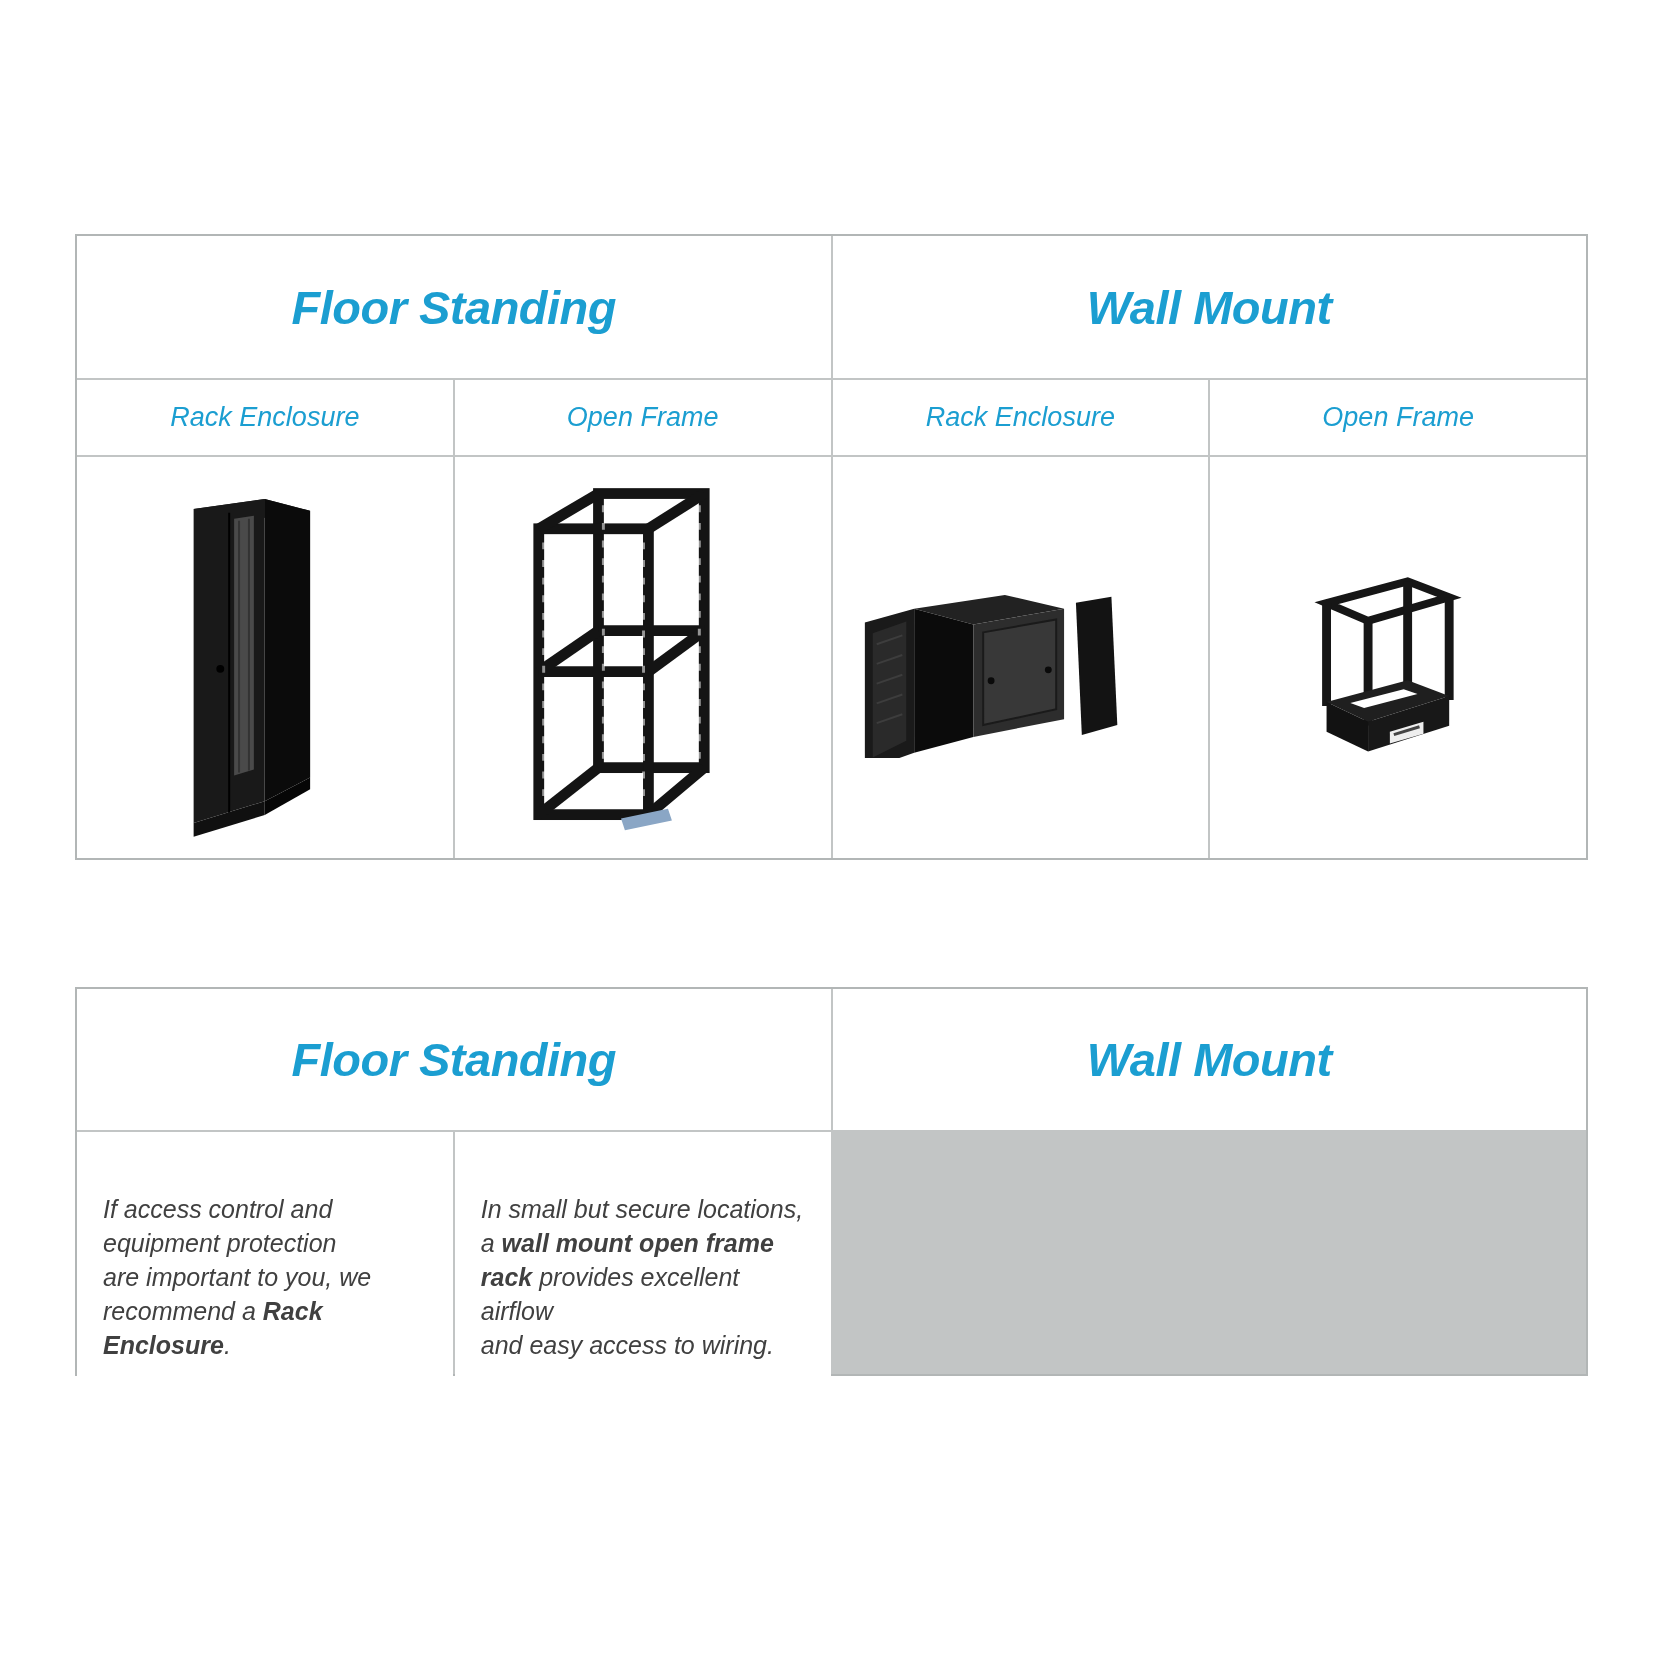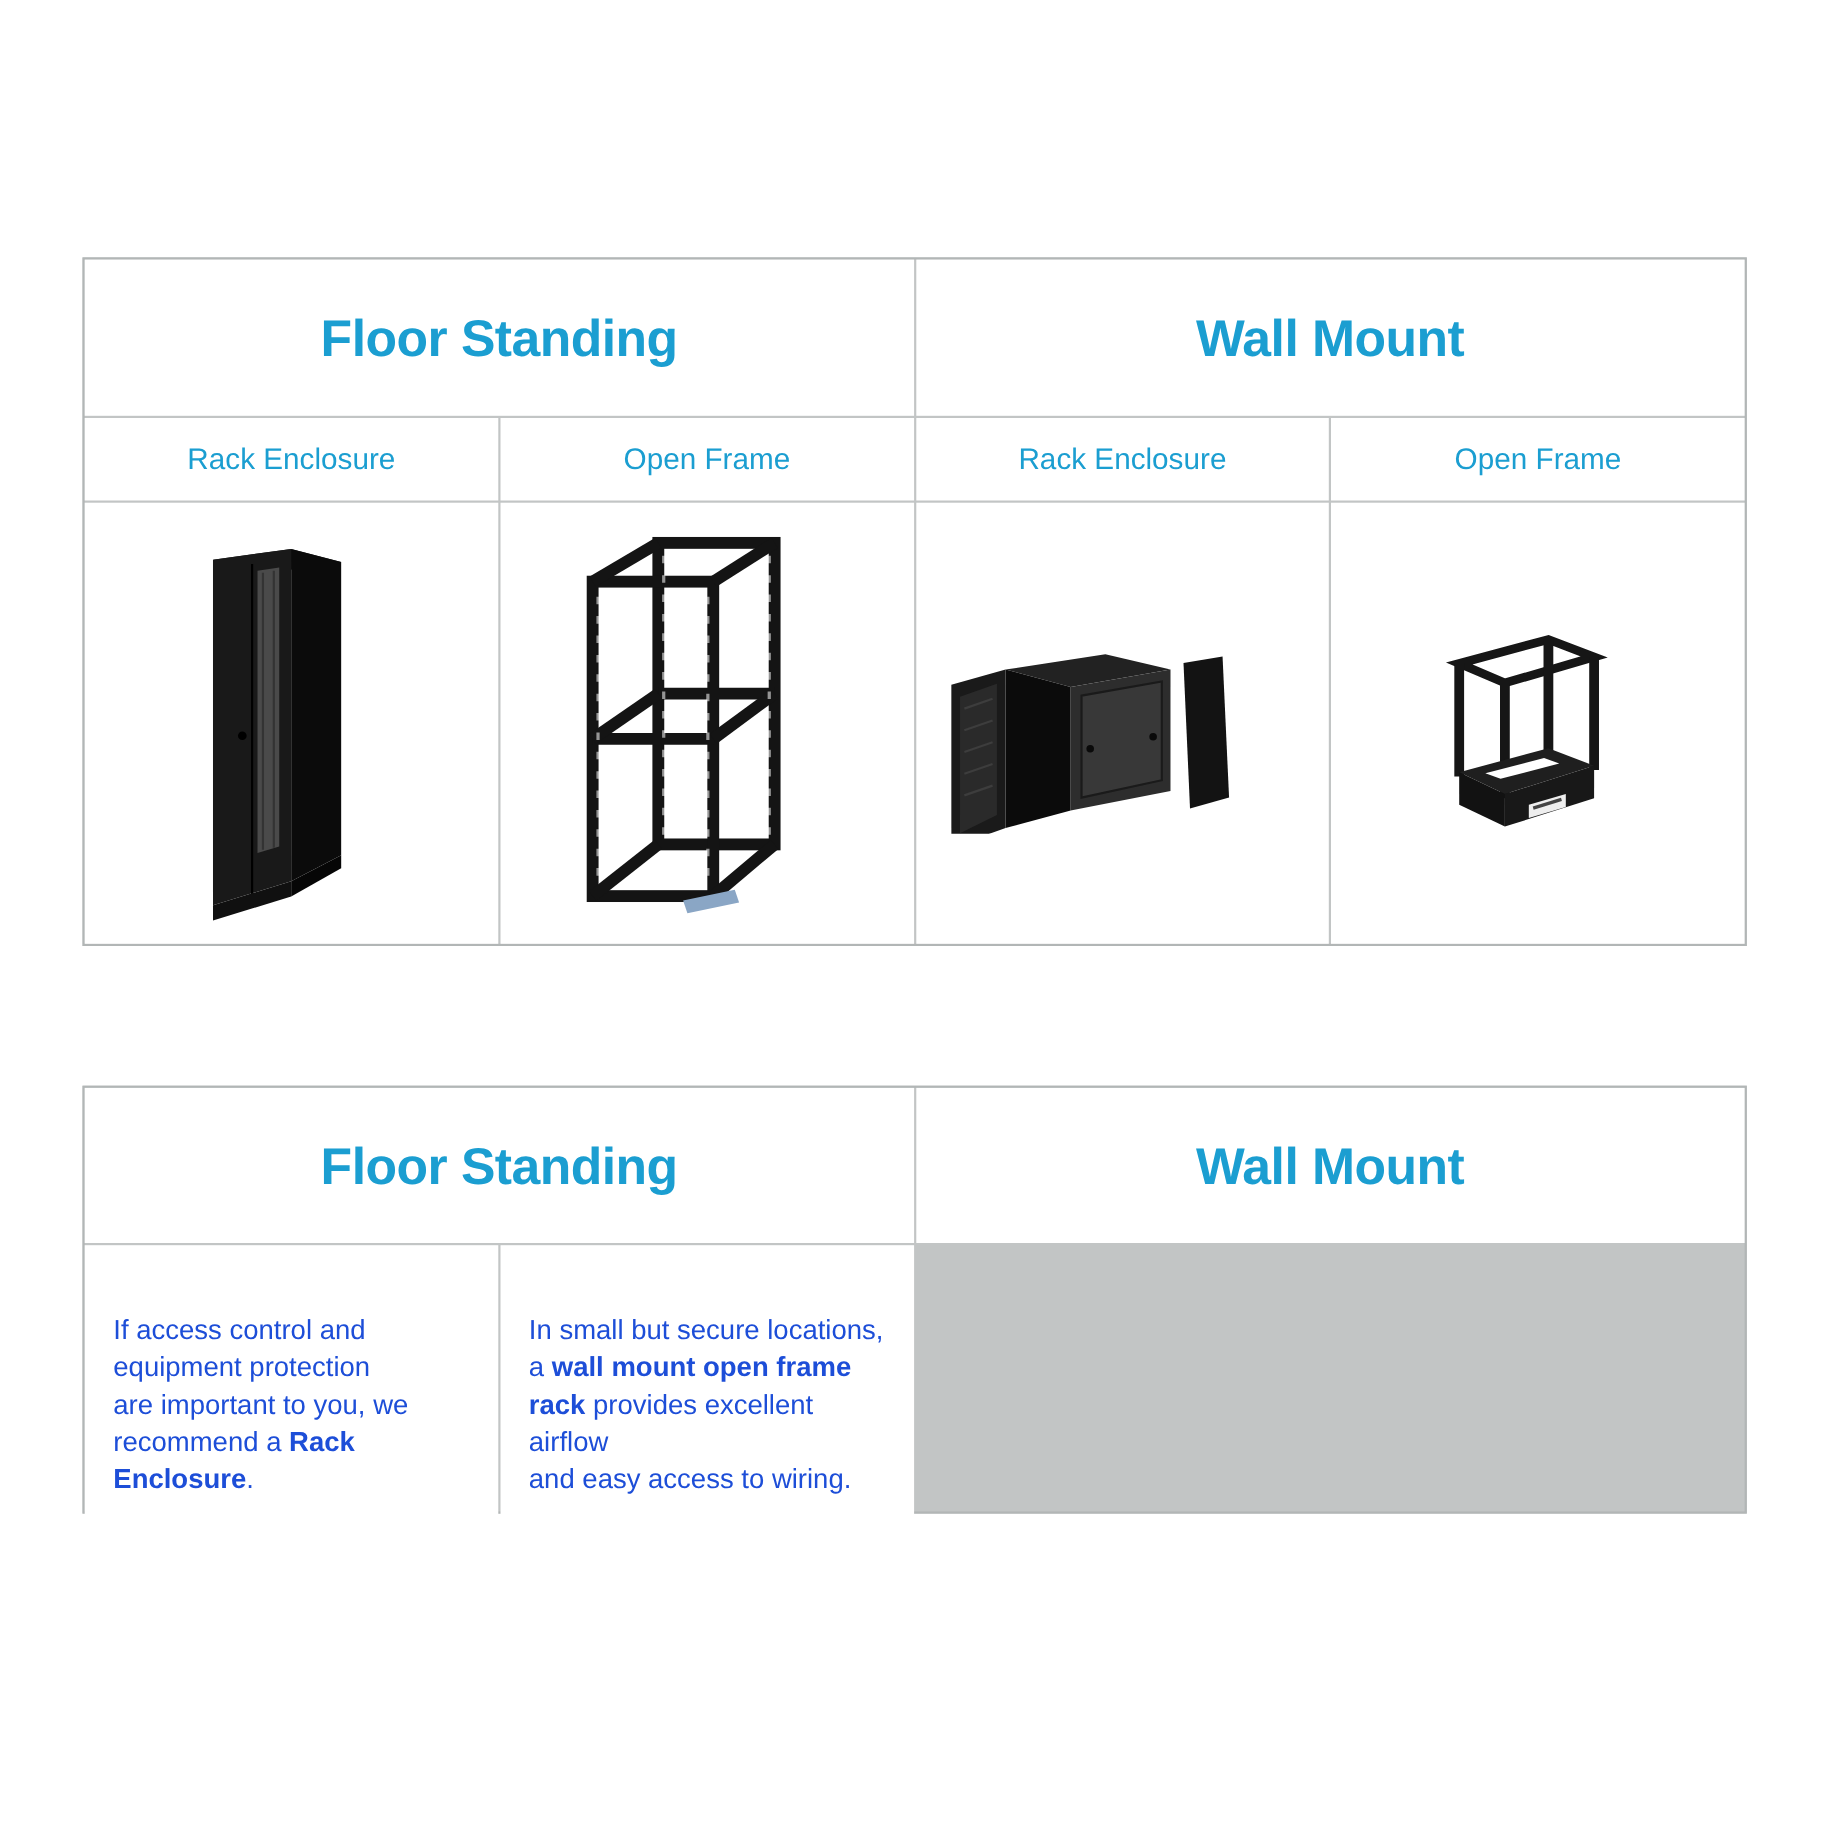--- a/index.html
+++ b/index.html
@@ -16,21 +16,21 @@
     width:1513px;
     display:grid;
     grid-template-columns:repeat(4,1fr);
     gap:2px;
     background:#c2c5c5;           
     border:2px solid #b2b6b6;     
     box-sizing:border-box;
   }
   .tbl-top{ top:234px; height:626px; grid-template-rows:142px 75px 1fr; }
   .tbl-bottom{ top:987px; height:389px; grid-template-rows:141px 1fr; }
-  .cell{ background:#ffffff; min-width:0; }
+  .cell{ background:#ffffff; min-width:0;font-style:italic; }
   .span2{ grid-column:span 2; }
   .head-cell{
     display:flex;align-items:center;justify-content:center;
   }
   .head-cell .head-label{
     color:#1b9ed1;
     font-size:47px;
     font-weight:700;
     letter-spacing:-0.5px;
   }
@@ -45,21 +45,21 @@
   .img-cell{
     display:flex;align-items:center;justify-content:center;
   }
   .img-wrap{ transform:translateX(-22px); line-height:0; }
   .desc-cell{
     padding:60px 22px 17px 26px;
     box-sizing:border-box;
     font-size:25px;
     line-height:34px;
     white-space:pre-line;
-    color:#1d4ed8;
+    color:#404040;
   }
   .desc-cell b{ font-weight:700; }
 </style>
 </head>
 <body>
 
 <section class="tbl tbl-top">
 
   <div class="cell head-cell span2">
     <span class="head-label">Floor Standing</span>

